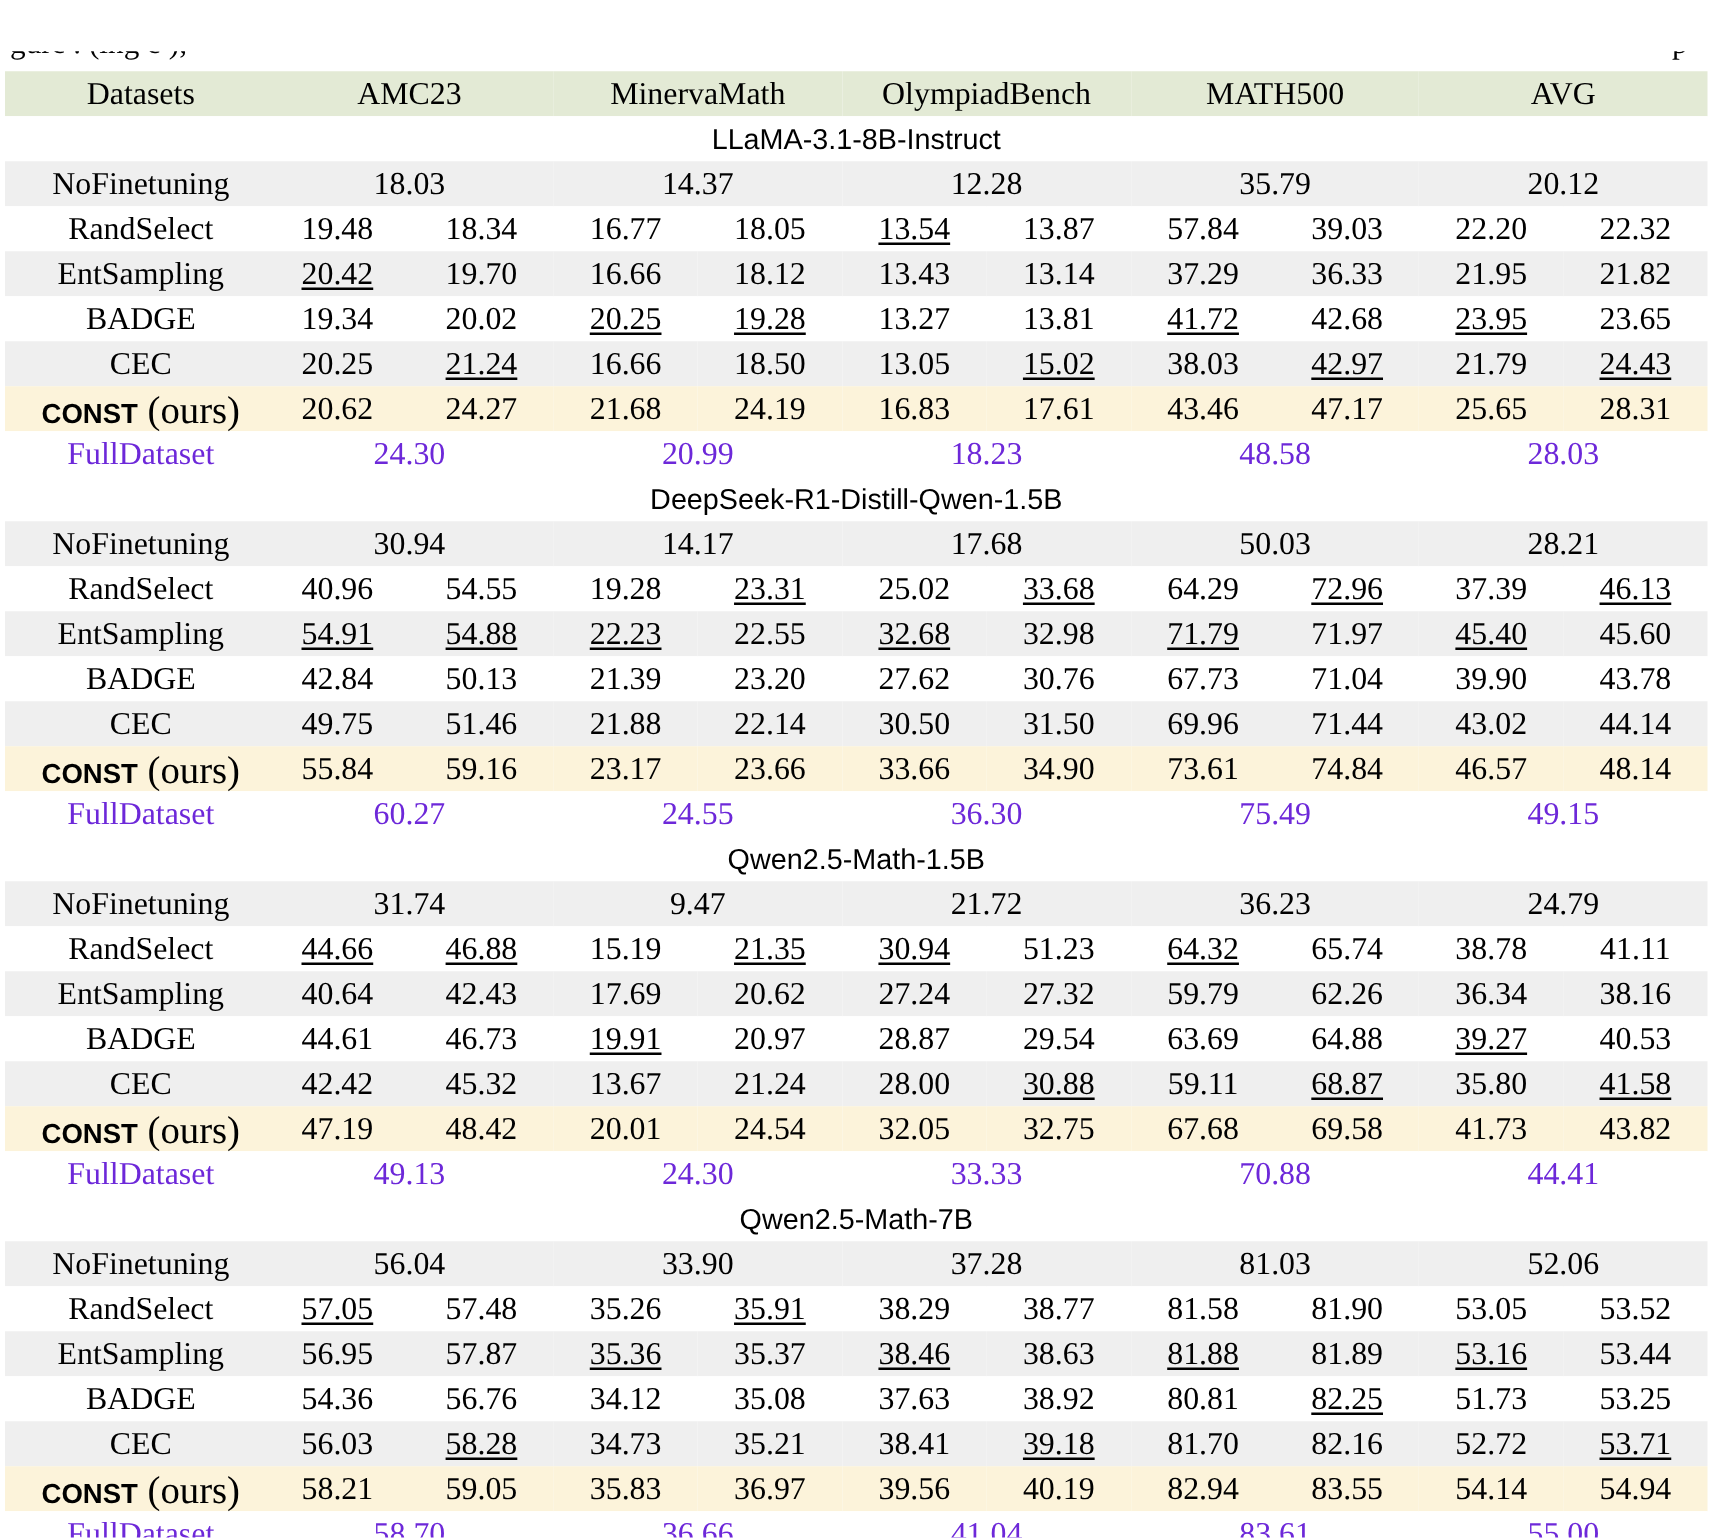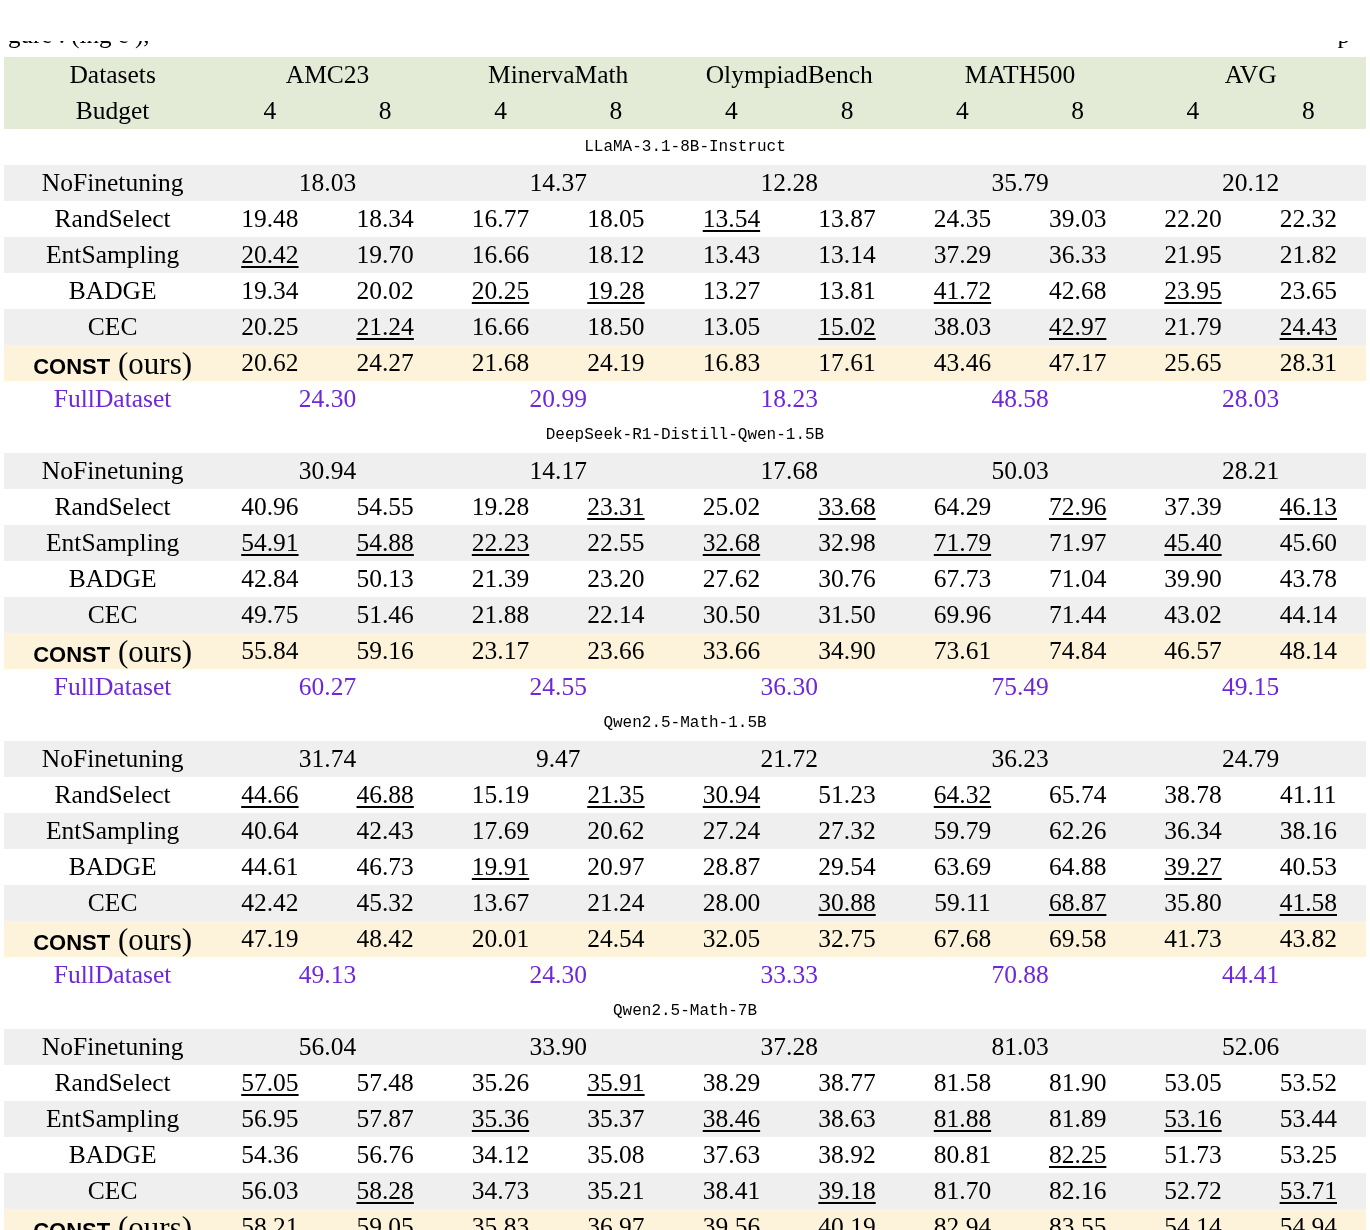--- a/index.html
+++ b/index.html
@@ -82,22 +82,22 @@
   .rule-thin-top  > td { border-top: 1.3px solid #000; }
 
   
   .hdr > td { background: #e3ead5; }
   .hdr-top > td { height: 38px; }
   .hdr-bot > td { height: 38px; }
 
   
   .modelrow > td {
     text-align: left;
-    font-family: Liberation Mono, monospace;
-    font-size: 16px;
+    font-family: Liberation Sans, sans-serif;
+    font-size: 23px;
     letter-spacing: 0px;
     height: 42px;
     background: #ffffff;
   }
 
   
   .shaded > td { background: #efefef; }
   .plain  > td { background: #ffffff; }
 
   
@@ -145,53 +145,40 @@
   <table class="results">
     <tbody id="table-body">
         <tr class="hdr hdr-top rule-thick-top">
           <td class="c0">Datasets</td>
           <td class="cn" colspan="2">AMC23</td>
           <td class="cn" colspan="2">MinervaMath</td>
           <td class="cn" colspan="2">OlympiadBench</td>
           <td class="cn" colspan="2">MATH500</td>
           <td class="cn" colspan="2">AVG</td>
         </tr>
-        <tr class="hdr hdr-bot rule-thin-top rule-thick-bot">
-          <td class="c0">Budget</td>
-          <td class="cn">4</td>
-          <td class="cn">8</td>
-          <td class="cn">4</td>
-          <td class="cn">8</td>
-          <td class="cn">4</td>
-          <td class="cn">8</td>
-          <td class="cn">4</td>
-          <td class="cn">8</td>
-          <td class="cn">4</td>
-          <td class="cn">8</td>
-        </tr>
         <tr class="modelrow">
           <td colspan="11">LLaMA-3.1-8B-Instruct</td>
         </tr>
         <tr class="shaded rule-thick-top">
           <td class="c0">NoFinetuning</td>
           <td class="cn span2" colspan="2">18.03</td>
           <td class="cn span2" colspan="2">14.37</td>
           <td class="cn span2" colspan="2">12.28</td>
           <td class="cn span2" colspan="2">35.79</td>
           <td class="cn span2" colspan="2">20.12</td>
         </tr>
         <tr class="plain">
           <td class="c0">RandSelect</td>
           <td class="cn"><span class="">19.48</span></td>
           <td class="cn"><span class="">18.34</span></td>
           <td class="cn"><span class="">16.77</span></td>
           <td class="cn"><span class="">18.05</span></td>
           <td class="cn"><span class="u">13.54</span></td>
           <td class="cn"><span class="">13.87</span></td>
-          <td class="cn"><span class="">24.35</span></td>
+          <td class="cn"><span class="">57.84</span></td>
           <td class="cn"><span class="">39.03</span></td>
           <td class="cn"><span class="">22.20</span></td>
           <td class="cn"><span class="">22.32</span></td>
         </tr>
         <tr class="shaded">
           <td class="c0">EntSampling</td>
           <td class="cn"><span class="u">20.42</span></td>
           <td class="cn"><span class="">19.70</span></td>
           <td class="cn"><span class="">16.66</span></td>
           <td class="cn"><span class="">18.12</span></td>

